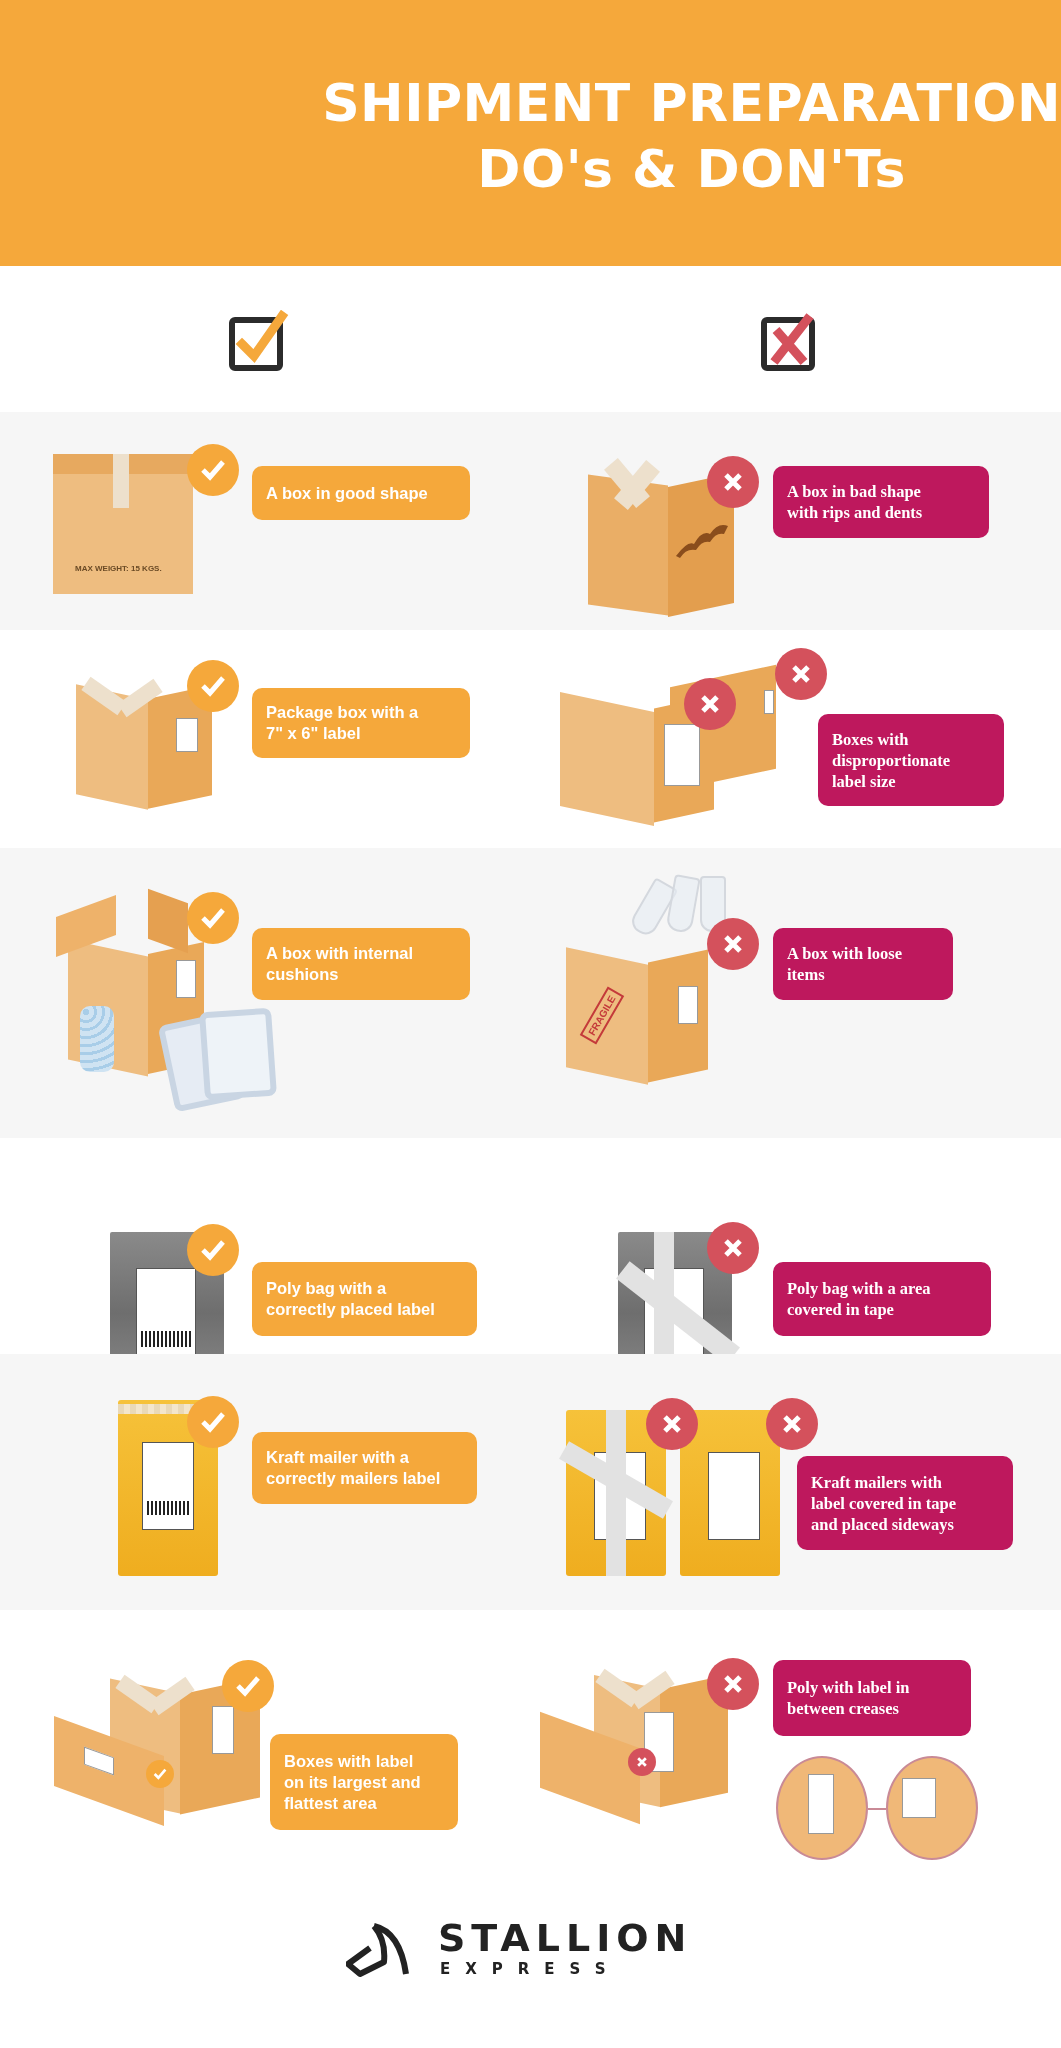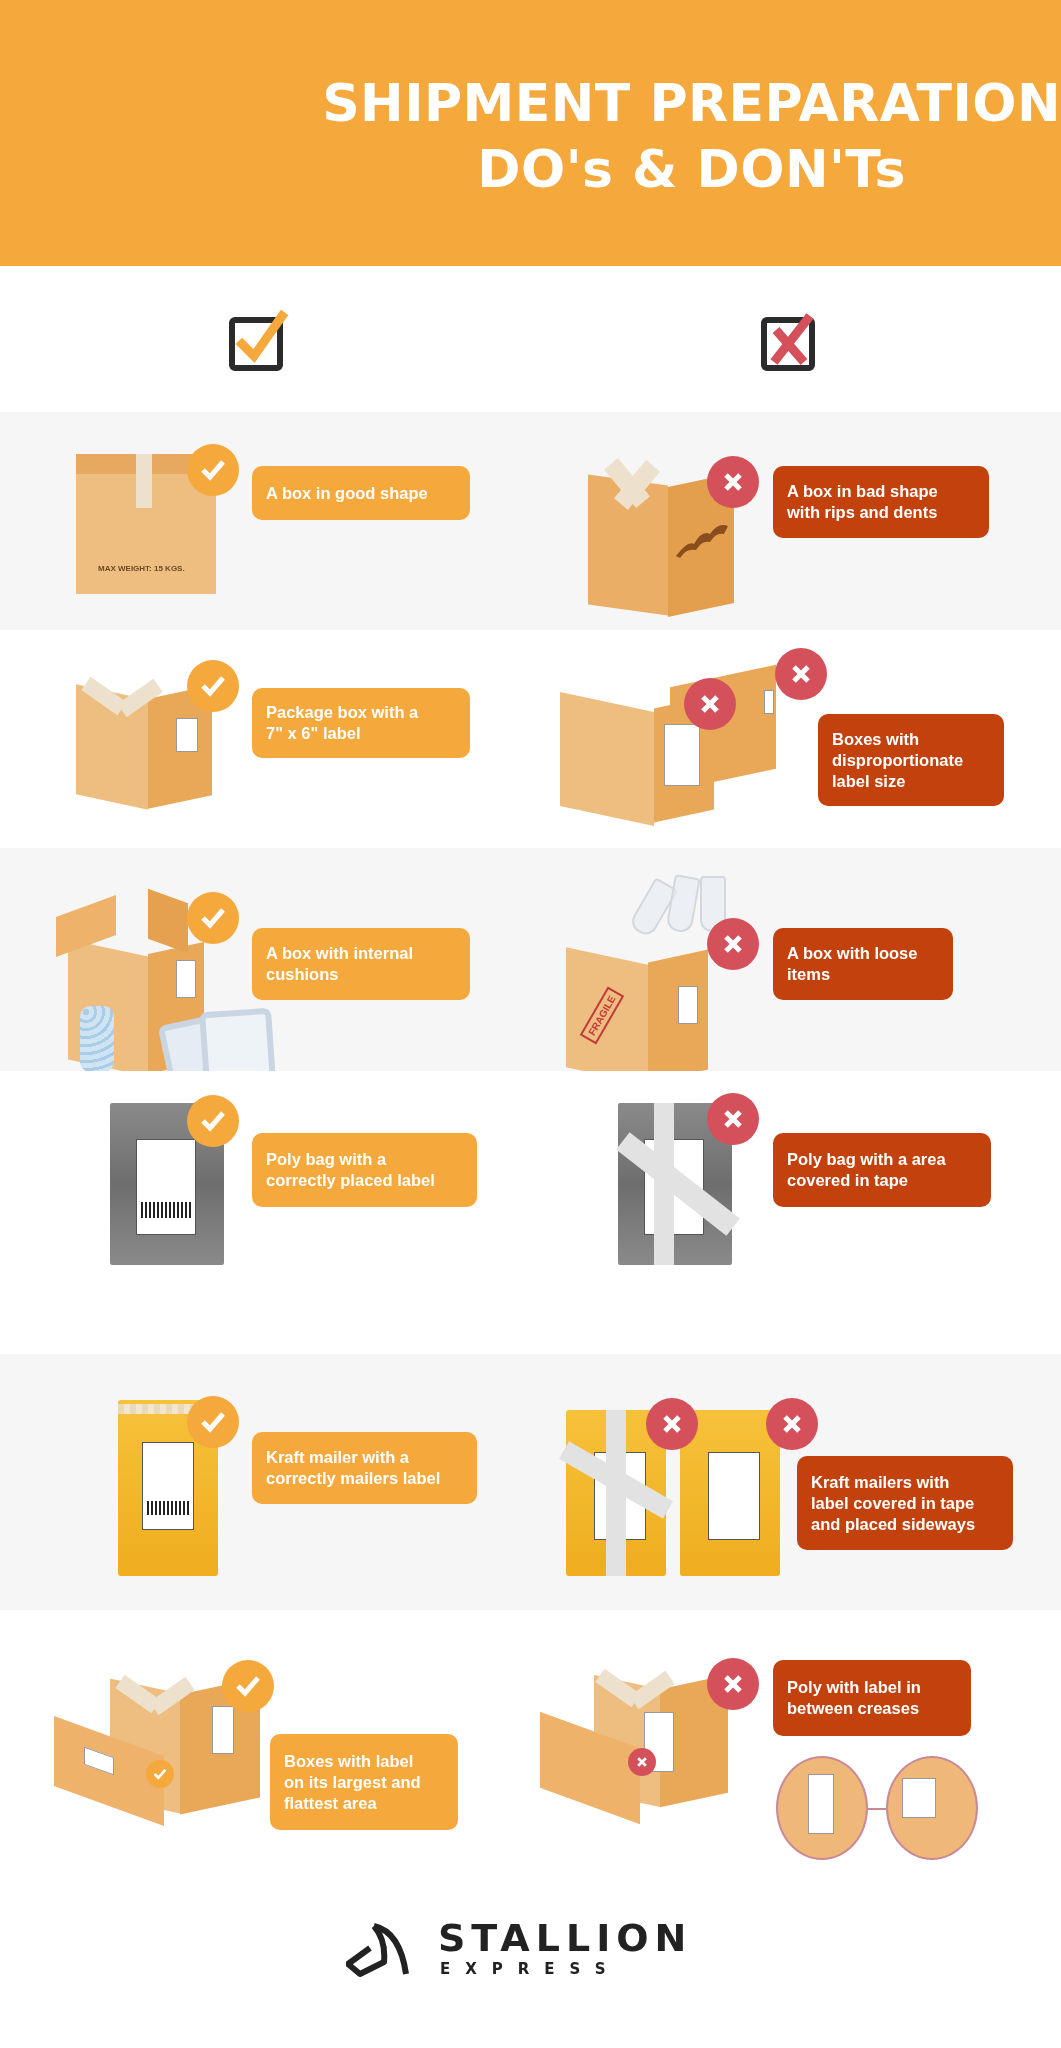--- a/index.html
+++ b/index.html
@@ -13,21 +13,21 @@
   .legend-icon { position: absolute; top: 44px; width: 62px; height: 62px; }
   .legend-do { left: 228px; }
   .legend-dont { left: 760px; }
 
   .band { position: absolute; left: 0; width: 1061px; }
   .band.grey { background: #f6f6f6; }
   .band.white { background: #ffffff; }
 
   .caption { position: absolute; border-radius: 10px; color: #fff; font-weight: 700; font-size: 16.5px; line-height: 21px; padding: 0 14px; display: flex; align-items: center; }
   .caption.do { background: #f5a83b; }
-  .caption.dont { background: #c2410c; }
+  .caption.dont { background: #be185d; font-family: Liberation Serif, serif; }
   .caption span { white-space: pre-line; }
 
   .badge { position: absolute; width: 52px; height: 52px; border-radius: 50%; display: flex; align-items: center; justify-content: center; }
   .badge.do { background: #f5a83b; }
   .badge.dont { background: #d4515c; }
   .badge.small { width: 28px; height: 28px; }
 
   .illus { position: absolute; }
   .box-front { position: absolute; background: #eebd80; }
   .box-side { position: absolute; background: #e9a858; }
@@ -52,21 +52,21 @@
     <rect x="4" y="10" width="48" height="48" rx="3" fill="none" stroke="#2b2b2b" stroke-width="6"></rect>
     <path d="M14 34 L26 46 L54 6" fill="none" stroke="#f5a83b" stroke-width="9" stroke-linecap="square"></path>
   </svg>
   <svg class="legend-icon legend-dont" viewBox="0 0 62 62">
     <rect x="4" y="10" width="48" height="48" rx="3" fill="none" stroke="#2b2b2b" stroke-width="6"></rect>
     <path d="M16 20 L44 52 M50 6 L14 52" fill="none" stroke="#d4515c" stroke-width="9"></path>
   </svg>
 </div>
 
 <div class="band grey" style="top:412px;height:218px;">
-  <div class="illus" style="left:76px;top:42px;width:140px;height:140px;">
+  <div class="illus" style="left:53px;top:42px;width:140px;height:140px;">
     <div class="box-front" style="left:0;top:0;width:140px;height:140px;border-top:20px solid #e7a95f;"></div>
     <div class="tape" style="left:60px;top:0;width:16px;height:54px;"></div>
     <div style="position:absolute;left:22px;top:110px;font-size:8px;font-weight:700;color:#6b4b25;">MAX WEIGHT: 15 KGS.</div>
   </div>
   <div class="badge do" style="left:187px;top:32px;">
     <svg width="26" height="22" viewBox="0 0 26 22">
         <path d="M3 11 L10 18 L23 3" fill="none" stroke="#fff" stroke-width="5"></path>
       </svg>
   </div>
   <div class="caption do" style="left:252px;top:54px;width:218px;height:54px;">
@@ -169,21 +169,21 @@
     <svg width="22" height="22" viewBox="0 0 22 22">
         <path d="M4 4 L18 18 M18 4 L4 18" stroke="#fff" stroke-width="5"></path>
       </svg>
   </div>
   <div class="caption dont" style="left:773px;top:80px;width:180px;height:72px;">
       <span>A box with loose
 items</span>
     </div>
 </div>
 
-<div class="band white" style="top:1071px;height:216px;">
+<div class="band white" style="top:1200px;height:216px;">
   <div class="illus" style="left:110px;top:32px;width:114px;height:164px;">
     <div style="position:absolute;left:0;top:0;width:114px;height:162px;background:linear-gradient(180deg,#8a8a8a,#6e6e6e 50%,#8a8a8a);border-radius:2px;"></div>
     <div style="position:absolute;left:26px;top:36px;width:60px;height:96px;background:#fff;border:1px solid #555;">
       <div style="position:absolute;left:4px;top:62px;width:50px;height:16px;background:repeating-linear-gradient(90deg,#222 0 2px,#fff 2px 4px);"></div>
     </div>
   </div>
   <div class="badge do" style="left:187px;top:24px;">
     <svg width="26" height="22" viewBox="0 0 26 22">
         <path d="M3 11 L10 18 L23 3" fill="none" stroke="#fff" stroke-width="5"></path>
       </svg>

